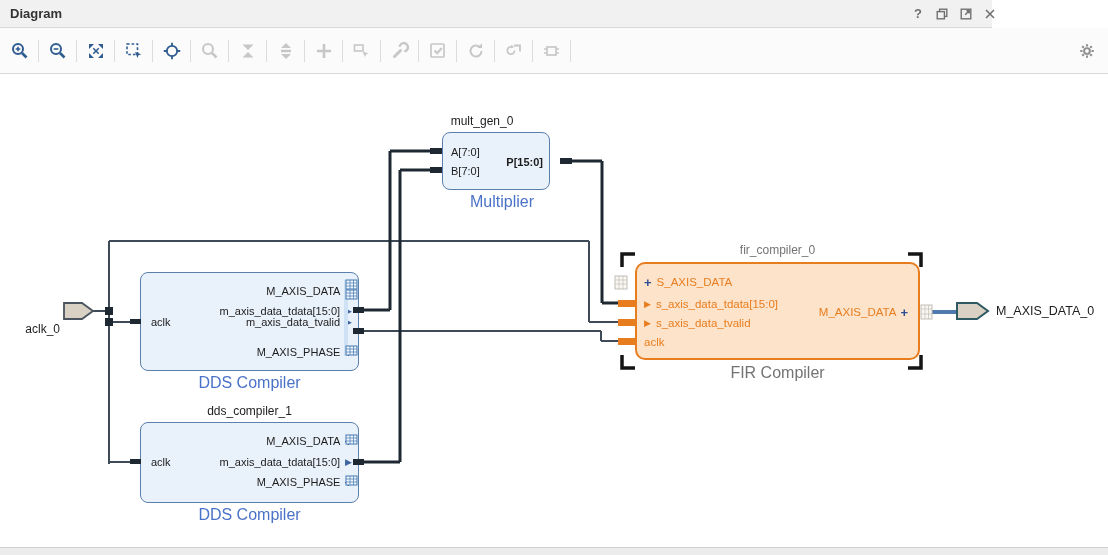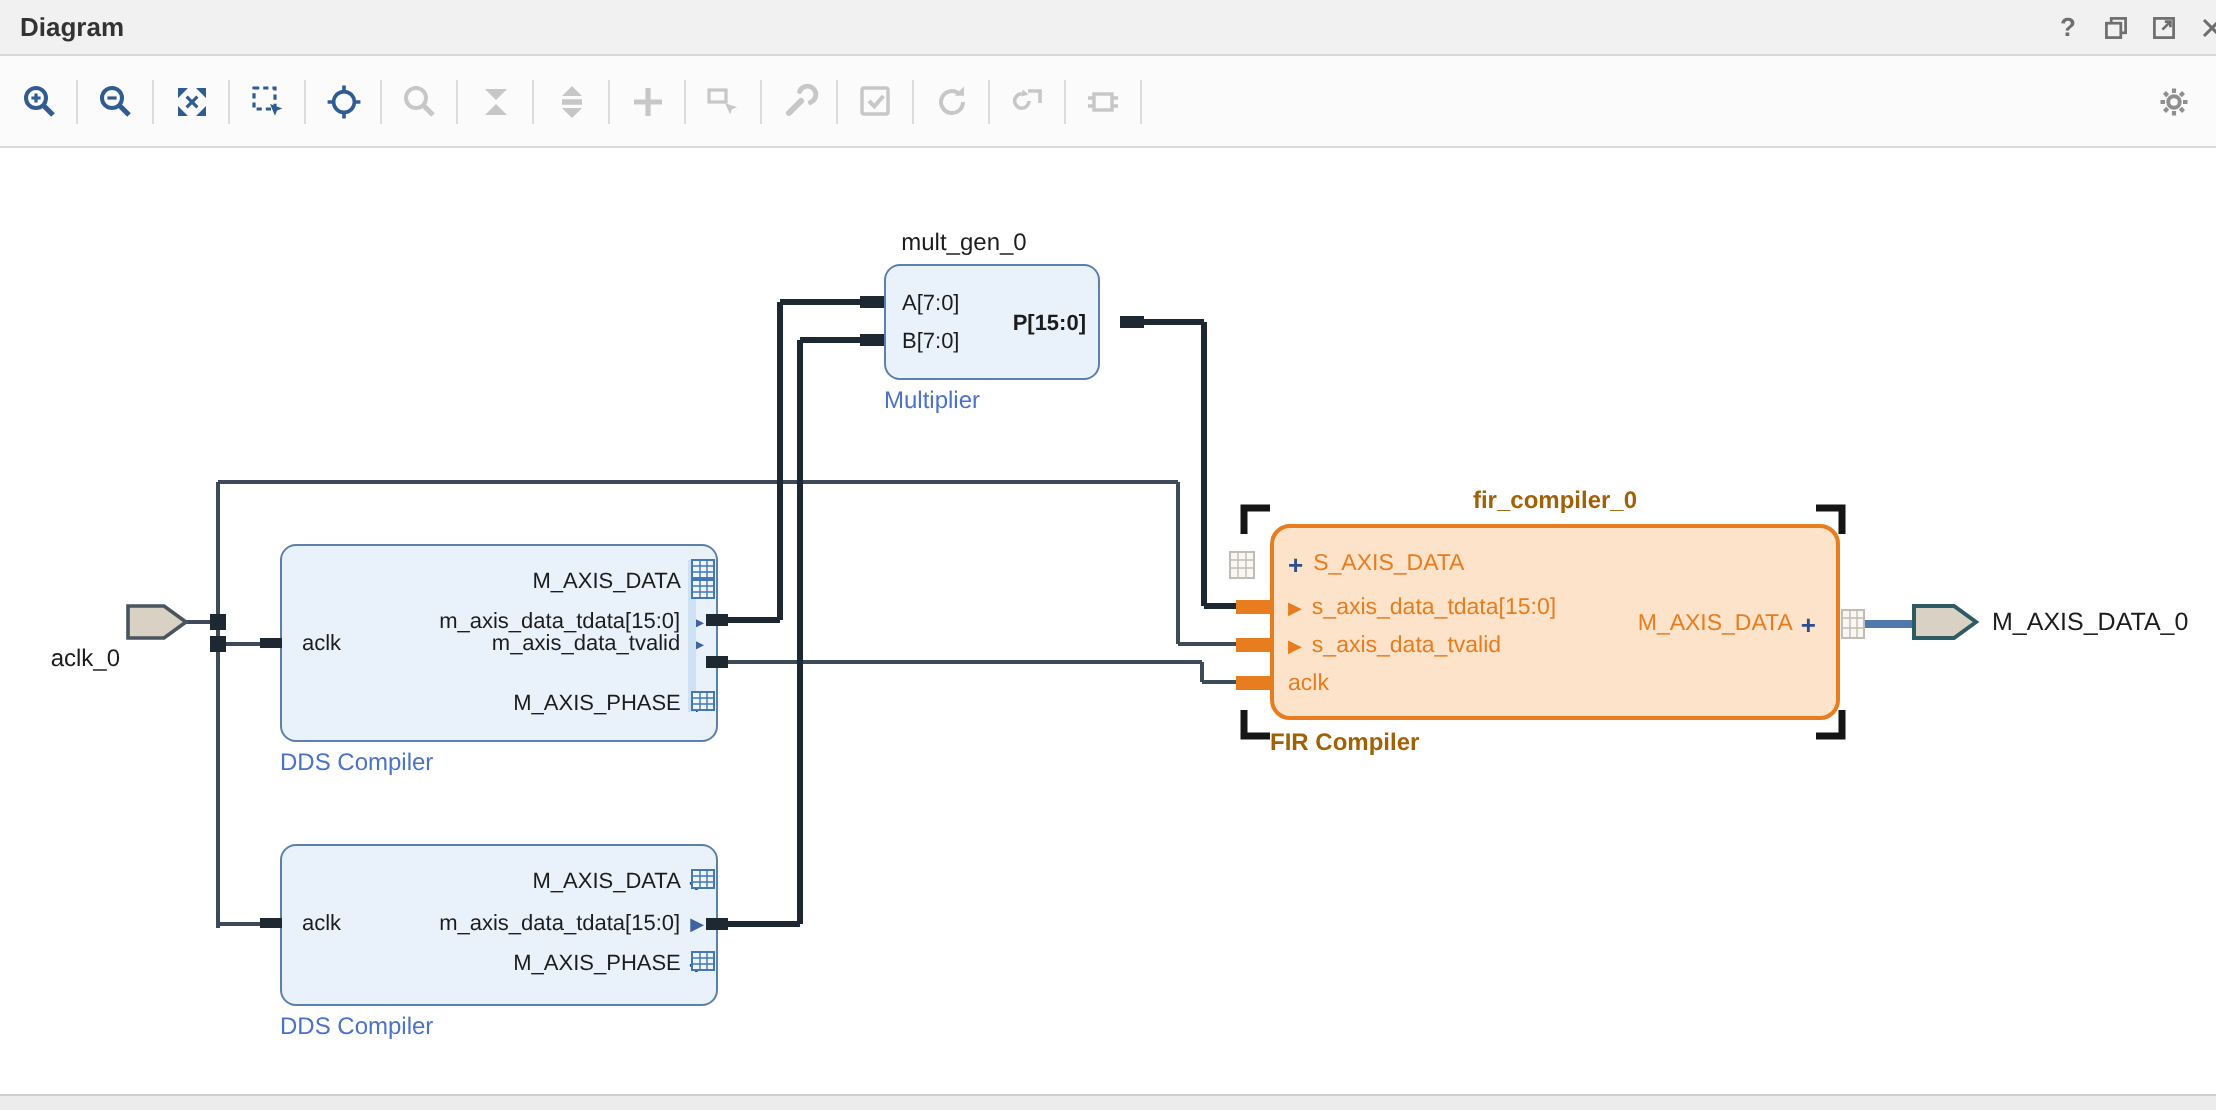--- a/index.html
+++ b/index.html
@@ -1,19 +1,19 @@
 <!DOCTYPE html>
 <html><head>
 <meta charset="utf-8">
 <style>
   html,body{margin:0;padding:0;background:#fff;}
   .app{position:relative;width:1108px;height:555px;overflow:hidden;
        font-family:"Liberation Sans",sans-serif;background:#fff;border-right:1px solid #e0e0e0;}
   
-  .titlebar{position:absolute;left:0;top:0;width:1108px;height:28px;background:#f1f1f1;
+  .titlebar{position:absolute;left:0;top:0;width:992px;height:28px;background:#f1f1f1;
             border-bottom:1px solid #d8d8d8;display:flex;align-items:center;box-sizing:border-box;}
   .titlebar .title{font-size:13px;font-weight:bold;color:#333;padding-left:10px;}
   .titlebar .win-icons{margin-left:auto;display:flex;align-items:center;gap:6px;padding-right:0;}
   .win-btn{width:18px;height:18px;display:flex;align-items:center;justify-content:center;color:#6e6e6e;}
   .win-btn.help{font-size:13px;font-weight:bold;}
   .win-btn.close{margin-right:-7px;}
   
   .toolbar{position:absolute;left:0;top:28px;width:1108px;height:46px;background:#fbfbfb;
            border-bottom:1px solid #d9d9d9;display:flex;align-items:center;box-sizing:border-box;padding-left:6px;}
   .tb-btn{width:27px;height:27px;display:flex;align-items:center;justify-content:center;border-radius:3px;}
@@ -22,22 +22,22 @@
   .tb-sep{width:1px;height:22px;background:#dcdcdc;margin:0 5px;}
   .tb-gear{margin-left:auto;margin-right:8px;color:#8f8f8f;}
   
   .canvas{position:absolute;left:0;top:74px;width:1108px;height:473px;background:#fff;overflow:hidden;}
   .footer{position:absolute;left:0;top:547px;width:1108px;height:8px;background:#ececec;border-top:1px solid #cfcfcf;box-sizing:border-box;}
   .wires{position:absolute;left:0;top:0;pointer-events:none;}
   
   .block{position:absolute;box-sizing:border-box;background:#e9f1fb;border:1.4px solid #5c80ac;border-radius:8px;}
   .block.sel{background:#fce3c9;border:2.5px solid #e87d1f;border-radius:10px;}
   .blk-title{position:absolute;font-size:12px;color:#1c1c1c;text-align:center;white-space:nowrap;}
-  .blk-sub{position:absolute;font-size:12px;color:#4a72c8;text-align:left;white-space:nowrap;}
-  .blk-sub.org,.blk-title.org{color:#a16207;font-weight:bold;}
+  .blk-sub{position:absolute;font-size:16px;color:#4a72c8;text-align:center;white-space:nowrap;}
+  .blk-sub.org,.blk-title.org{color:#737373;}
   .pin{position:absolute;height:13px;line-height:13px;font-size:11px;color:#1c1c1c;white-space:nowrap;
        display:flex;align-items:center;}
   .pin.r{right:0;justify-content:flex-end;padding-right:6px;left:0;}
   .pin.l{left:0;padding-left:10px;}
   .sym{font-weight:bold;color:#2d4f91;font-size:13px;line-height:11px;margin-left:4px;}
   .sym.pre{margin-left:0;margin-right:5px;}
   .arr{color:#3c64a0;font-size:9px;margin-left:5px;line-height:11px;}
   .arr.pre{margin-left:0;margin-right:5px;}
   .sel .pin{color:#e87d1f;font-size:11.5px;}
   .sel .arr{color:#e87d1f;}
@@ -261,20 +261,21 @@
         </div>
       <div class="pin r" style="top:42px;">
           <span>M_AXIS_DATA</span>
           <span class="sym">+</span>
         </div>
     </div>
 
     <div class="blk-title" style="left:422px;top:40px;width:120px;">mult_gen_0</div>
     <div class="blk-sub" style="left:442px;top:119px;width:120px;">Multiplier</div>
     <div class="blk-sub" style="left:140px;top:300px;width:219px;">DDS Compiler</div>
+    <div class="blk-title" style="left:140px;top:330px;width:219px;">dds_compiler_1</div>
     <div class="blk-sub" style="left:140px;top:432px;width:219px;">DDS Compiler</div>
     <div class="blk-title org" style="left:635px;top:169px;width:285px;">fir_compiler_0</div>
     <div class="blk-sub org" style="left:635px;top:290px;width:285px;">FIR Compiler</div>
 
     <div class="port-label" style="left:8px;top:248px;width:52px;text-align:right;">aclk_0</div>
     <div class="port-label" style="left:996px;top:230px;width:130px;font-size:12.5px;">M_AXIS_DATA_0</div>
 
     <svg class="wires" width="1108" height="473" viewBox="0 0 1108 473">
 
       <g stroke="#3e4a57" stroke-width="2" fill="none">

